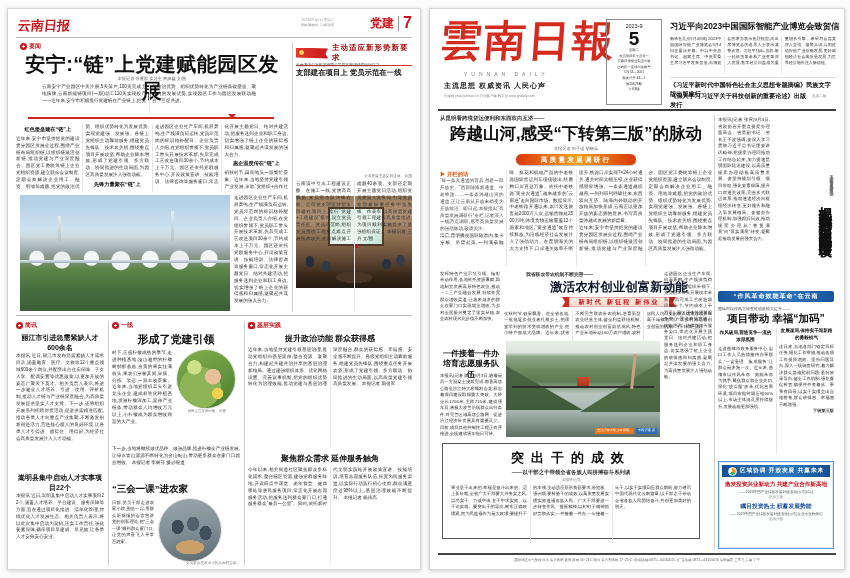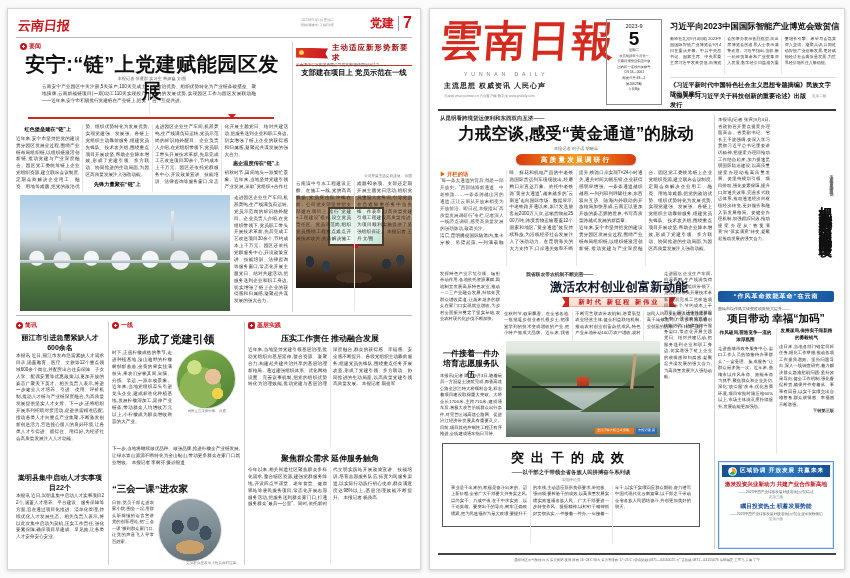--- a/index.html
+++ b/index.html
@@ -129,21 +129,21 @@
     <div class="abs t" style="left:226px;top:186px;width:54px;height:116px;">走进园区企业生产车间,机器轰鸣,生产线满负荷运转,党员示范岗的标识格外醒目。企业负责人介绍,在党组织带领下,党员职工带头开展技术革新,先后完成工艺改造项目30余个,节约成本上千万元。园区还依托党群服务中心,开设政策宣讲、技能培训、法律咨询等服务窗口,常态化开展主题党日、结对共建活动,把服务送到企业和职工身边,切实增强了链上企业的获得感和归属感,凝聚起共谋发展的强大合力。</div>
     <div class="abs vr" style="left:284px;top:33px;height:270px;"></div>
 
     <div class="abs flagbn" style="left:288px;top:34px;width:116px;">
       <span class="flag">
           <i></i>
         </span>
       <b>主动适应新形势新要求</b>
     </div>
     <div class="abs" style="left:288px;top:53px;width:116px;font-size:3.8px;color:#444;">云南滇中引水集团有限公司党支部增强党组织活力——</div>
-    <div class="abs" style="left:288px;top:59px;width:116px;text-align:center;font-size:7.4px;font-weight:bold;color:#111;white-space:nowrap;">支部建在项目上 党员示范在一线</div>
+    <div class="abs" style="left:288px;top:59px;width:116px;text-align:left;font-size:7.4px;font-weight:bold;color:#111;white-space:nowrap;">支部建在项目上 党员示范在一线</div>
     <div class="abs ph-meet" style="left:288px;top:71px;width:116px;height:92px;">
       <div class="screen"></div>
       <div class="people"></div>
       <div class="flag"></div>
     </div>
     <div class="abs" style="left:288px;top:165px;width:116px;text-align:right;font-size:3.6px;color:#666;">公司开展主题党日活动。 供图</div>
     <div class="abs t c2" style="left:288px;top:172px;width:116px;height:130px;">云南滇中引水工程建设正酣。在施工一线,党旗高高飘扬,党员突击队冲锋在前。公司党支部坚持把支部建在项目上,推行“党建+工程建设”模式,设立党员责任区、党员示范岗,组织党员围绕工程重点难点开展技术攻关,先后解决施工难题40余项。支部还定期开展主题党日活动,组织党员重温入党誓词,引导党员在急难险重任务中当先锋、作表率,以高质量党建引领工程建设高质量推进,为项目顺利实施提供了坚强组织保证。 本报记者 王丹 文/图</div>
 
     <div class="abs hr" style="left:8px;right:8px;top:306px;"></div>
 
@@ -173,21 +173,21 @@
         <div class="ph-group"></div>
       </div>
     <div class="abs t" style="left:104px;top:491px;width:42px;height:58px;font-size:4.3px;">日前,党员干部走进农家小院,围坐一起,用群众听得懂的语言宣讲党的创新理论,把“三会一课”搬到群众家门口,让党的声音飞入寻常百姓家。</div>
     <div class="abs" style="left:104px;top:552px;width:128px;font-size:3.6px;color:#777;text-align:right;">党员群众在农家小院共商村里事。</div>
     <div class="abs vr" style="left:236px;top:312px;height:244px;"></div>
 
     <div class="abs tag" style="left:240px;top:312px;">
       <span class="ic" style="border-radius:2px;"></span>
       <span>基层实践</span>
     </div>
-    <div class="abs" style="left:240px;top:324px;width:164px;text-align:center;font-size:8px;font-weight:bold;color:#111;">压实工作责任 推动融合发展</div>
+    <div class="abs" style="left:240px;top:324px;width:164px;text-align:center;font-size:8px;font-weight:bold;color:#111;">提升政治功能 群众获得感</div>
     <div class="abs t c2" style="left:240px;top:338px;width:164px;height:100px;">近年来,当地坚持党建引领基层治理,推动党组织向基层延伸,整合资源、凝聚合力,构建起共建共治共享的基层治理新格局。通过建强组织体系、优化网格设置、完善议事机制,把党的组织优势转化为治理效能,推动党建与基层治理深度融合,群众的获得感、幸福感、安全感不断提升。各级党组织主动靠前服务,组建党员先锋队,围绕重点任务开展攻坚,形成了党建引领、多方联动、协同推进的生动局面,以高质量党建引领高质量发展。 本报记者 期俊军</div>
     <div class="abs" style="left:240px;top:444px;width:164px;text-align:center;font-size:8px;font-weight:bold;color:#111;">聚焦群众需求 延伸服务触角</div>
     <div class="abs t c2" style="left:240px;top:458px;width:164px;height:96px;">今年以来,相关街道社区聚焦群众多样化需求,整合辖区资源,建强党群服务阵地,开设四点半课堂、老年食堂、健康驿站等便民服务项目,常态化开展志愿服务活动,把服务送到群众家门口,打通服务群众“最后一公里”。同时,依托新时代文明实践站开展政策宣讲、技能培训,培育志愿服务队伍,拓宽为民服务渠道,以实际行动践行初心使命,群众满意度达98%以上,基层治理效能不断提升。 本报记者 杨质高</div>
   </div>
 
   <div id="rp" class="page">
 
     <div class="abs" style="left:10px;top:10px;width:180px;font-size:42px;line-height:1.05;font-weight:bold;color:#d42b1e;font-family:'DejaVu Serif',serif;letter-spacing:2px;transform:skewX(-4deg);">雲南日報</div>
     <div class="abs" style="left:34px;top:62px;font-size:5px;letter-spacing:4px;color:#777;">YUNNAN DAILY</div>
     <div class="abs" style="left:14px;top:72px;font-size:7px;font-weight:bold;color:#222;letter-spacing:1px;">主流思想  权威资讯  人民心声</div>
@@ -211,21 +211,21 @@
     <div class="abs" style="left:240px;top:12px;width:166px;font-size:8.4px;font-weight:bold;color:#0f0f0f;white-space:nowrap;">习近平向2023中国国际智能产业博览会致贺信</div>
     <div class="abs t c3" style="left:240px;top:27px;width:166px;height:38px;font-size:4px;">新华社北京9月4日电 2023中国国际智能产业博览会9月4日在重庆开幕。中共中央总书记、国家主席、中央军委主席习近平发来贺信,向博览会的举办表示热烈祝贺,向出席博览会的各界人士表示诚挚欢迎。习近平指出,当前,新一轮科技革命和产业变革深入发展,数字经济日益成为重要增长引擎。希望与会嘉宾深入交流、凝聚共识,共同推动智能产业创新发展,更好赋能经济社会高质量发展,为世界经济增长注入新动能。</div>
     <div class="abs hr" style="left:240px;top:68px;width:166px;background:#ddd;"></div>
     <div class="abs" style="left:240px;top:72px;width:166px;font-size:6.2px;font-weight:bold;color:#111;">《习近平新时代中国特色社会主义思想专题摘编》民族文字版出版发行</div>
     <div class="abs" style="left:240px;top:83px;width:140px;font-size:6.2px;font-weight:bold;color:#111;">《深入学习习近平关于科技创新的重要论述》出版发行</div>
     <div class="abs" style="left:382px;top:85px;font-size:3.6px;color:#888;">见第二版</div>
 
     <div class="abs" style="left:8px;right:8px;top:100px;height:2px;background:#3a3a3a;"></div>
 
     <div class="abs" style="left:10px;top:106px;font-size:5.5px;font-weight:bold;color:#333;">从昆明看跨境货运便利和东西双向互济——</div>
-    <div class="abs" style="left:10px;top:114px;width:272px;text-align:center;font-size:16.5px;font-weight:bold;color:#0d0d0d;">力戒空谈,感受“黄金通道”的脉动</div>
+    <div class="abs" style="left:10px;top:114px;width:272px;text-align:center;font-size:16.5px;font-weight:bold;color:#0d0d0d;">跨越山河,感受“下转第三版”的脉动</div>
     <div class="abs byline" style="left:10px;top:137px;width:272px;">本报记者 刘子语 胡晓蓉</div>
     <div class="abs obanner" style="left:86px;top:145px;width:120px;height:11px;">高质量发展调研行</div>
     <div class="abs t c4" style="left:10px;top:161px;width:272px;height:96px;">
       <div style="color:#e05a10;font-weight:bold;font-size:5.4px;">▶ 开栏的话</div>
       <div style="color:#444;">“每一条大通道的背后,都是一部开放史。”西部陆海新通道、中老铁路……一条条跨越山河的通道,正让云南从开放末梢变为开放前沿。即日起,本报推出“高质量发展调研行”专栏,记者深入一线蹲点调研,感受高质量发展的强劲脉动,敬请关注。</div>
       <div>清晨,昆明腾俊国际陆港内,集卡穿梭、吊臂起落,一列满载咖啡、鲜花和机电产品的中老铁路国际货运列车缓缓驶出,经磨憨口岸直达万象。依托中老铁路“黄金大通道”,越来越多的“云南造”走向国际市场。数据显示,中老铁路开通以来,累计发送旅客超2000万人次,运输货物超2500万吨,跨境货物运输覆盖12个国家和地区,“黄金通道”效应持续释放,为沿线经济社会发展注入了强劲动力。在昆明海关的大力支持下,口岸通关效率不断提升,铁路口岸实现7×24小时通关,通关时间大幅压缩,企业获得感明显增强。一条条通道越织越密,一列列班列呼啸往来,东西双向互济、陆海内外联动的开放格局加快形成,云南正以更加开放的姿态拥抱世界,书写高质量跨越式发展的新篇章。</div>
       <div>近年来,安宁市坚持把党的建设贯穿园区发展全过程,围绕产业链布局组织链,以组织链激活创新链,推动党建与产业深度融合。园区党工委统筹链上企业党组织资源,建立联席会议制度,定期会商解决企业用工、融资、用地等难题,把党的政治优势、组织优势转化为发展优势,实现党建强、发展强。各链上党组织主动靠前服务,组建党员先锋队、技术攻关组,围绕重点项目开展攻坚,帮助企业降本增效,形成了党建引领、多方联动、协同推进的生动局面,为园区高质量发展注入强劲动能。</div>
     </div>
 
     <div class="abs vr" style="left:284px;top:106px;height:434px;"></div>
@@ -282,21 +282,21 @@
       <div class="deck"></div>
       <div class="crane"></div>
       <div class="tower"></div>
       <div class="cap">
         <span style="background:#e87722;">金沙江特大桥合龙现场。</span>
         <span style="background:#2e6db4;">本报记者 摄</span>
       </div>
     </div>
     <div class="abs t" style="left:234px;top:262px;width:48px;height:166px;font-size:4.3px;">走进园区企业生产车间,机器轰鸣,生产线满负荷运转。在党组织带领下,党员职工带头开展技术革新,先后完成工艺改造项目30余个,节约成本上千万元。园区还依托党群服务中心,开设政策宣讲、技能培训、法律咨询等服务窗口,常态化开展主题党日、结对共建活动,把服务送到企业和职工身边,切实增强了链上企业的获得感和归属感,凝聚起共谋发展的强大合力,为高质量发展注入强劲动能。</div>
 
-    <div class="abs cbox" style="left:12px;top:434px;width:258px;height:84px;box-sizing:border-box;padding:5px 8px;">
+    <div class="abs cbox" style="left:12px;top:434px;width:258px;height:96px;box-sizing:border-box;padding:5px 8px;">
       <div style="text-align:center;font-size:13px;font-weight:bold;letter-spacing:7px;color:#0d0d0d;">突出干的成效</div>
       <div style="text-align:center;font-size:5.4px;font-weight:bold;color:#333;margin-top:2px;">——以干部之干带领全省各族人民拼搏奋斗系列谈</div>
       <div style="text-align:center;font-size:3.8px;color:#777;margin-top:1px;">本报评论员</div>
       <div class="t c3" style="height:58px;margin-top:3px;font-size:4.3px;">事业是干出来的,幸福是奋斗出来的。迈上新征程,全省广大干部要大兴务实之风,崇尚实干、力戒空谈,在干中求实效、以干论英雄。要突出干的导向,树牢正确政绩观,把为民造福作为最大政绩;要提升干的本领,主动适应新形势新要求,补短板、强弱项;要检验干的成效,以高质量发展实绩实效造福各族人民。广大干部要进一步转变作风、提振精神,以钉钉子精神抓好贯彻落实,一件接着一件办,一年接着一年干,以实干实绩回应群众期盼,奋力谱写中国式现代化云南篇章,以干部之干带动全省各族人民团结奋斗,共创更加美好的明天。</div>
     </div>
 
     <div class="abs hr" style="left:8px;right:8px;top:544px;background:#444;height:1.5px;"></div>
     <div class="abs" style="left:8px;top:549px;width:398px;text-align:center;font-size:3.4px;color:#666;">昆明地区天气预报:白天 多云间晴 夜间 阵雨 16~24℃    明天 多云有阵雨 17~25℃    &gt;新闻热线:0871—64160025    &gt;广告热线:0871—64155076    值班编委 王雪飞    美编 丁宁</div>
   </div>
 </div>

